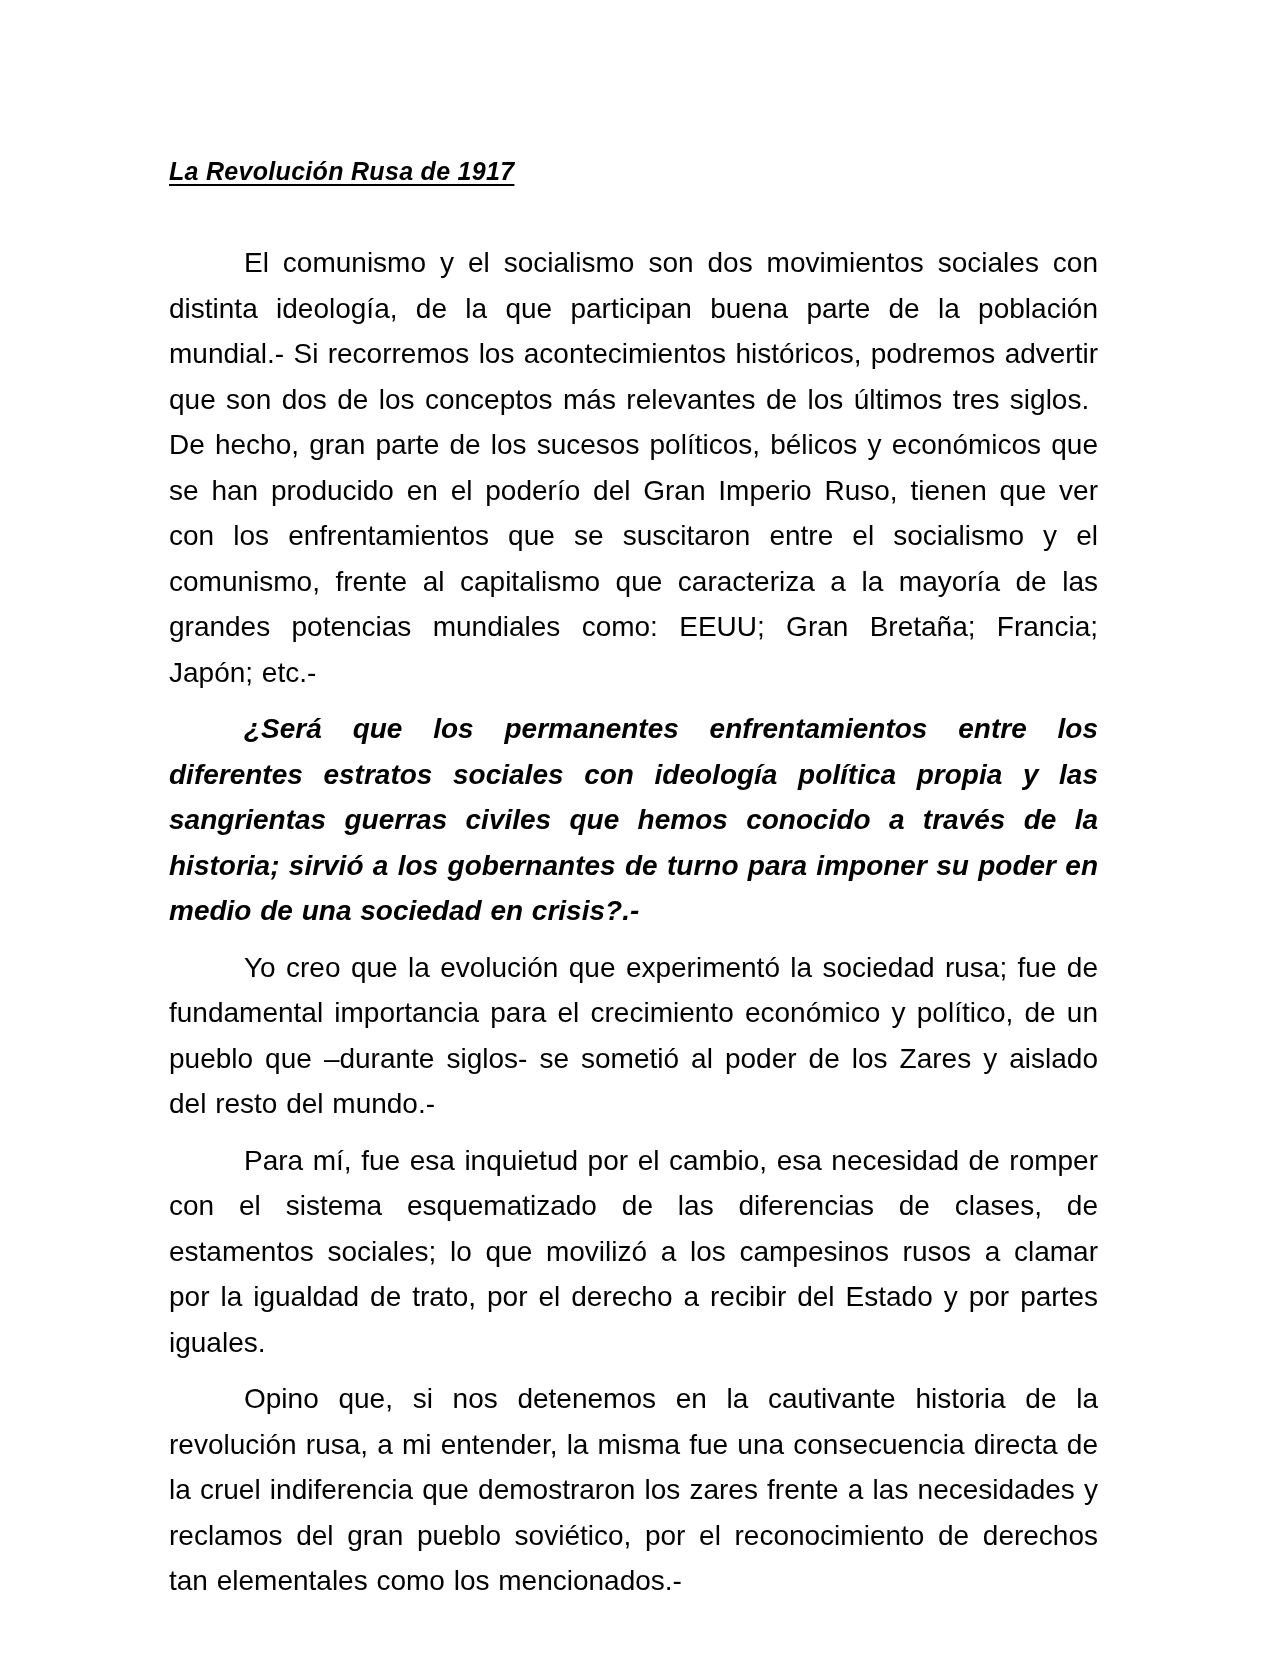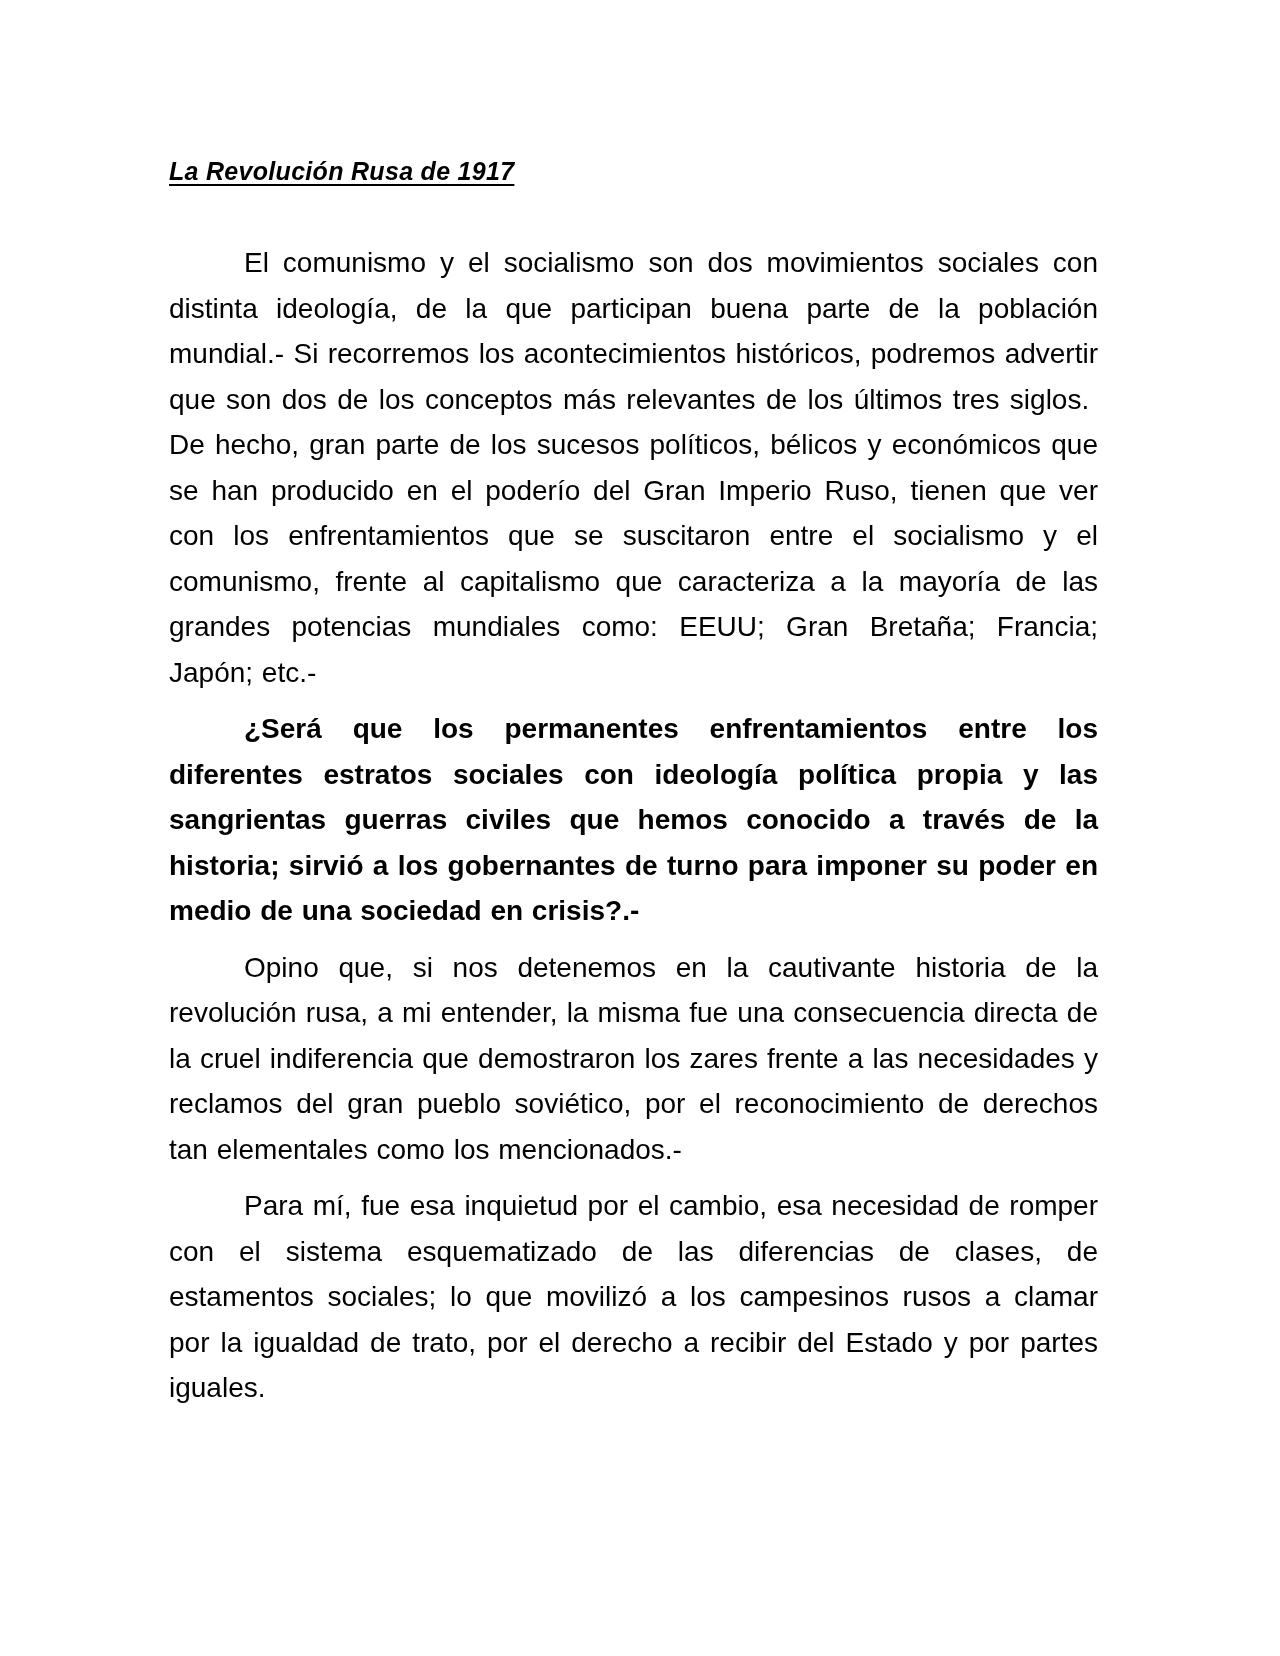--- a/index.html
+++ b/index.html
@@ -35,29 +35,31 @@
   .para {
     margin: 0 0 11px 0;
     font-size: 28px;
     line-height: 45.5px;
     text-align: justify;
     text-indent: 75px;
     word-spacing: 1px;
   }
   .para.emphasis {
     font-weight: bold;
+    font-style: italic;
   }
 </style>
 </head>
 <body>
 
 <div class="page">
   <h1 class="doc-title">La Revolución Rusa de 1917</h1>
 
   <p class="para">El comunismo y el socialismo son dos movimientos sociales con distinta ideología, de la que participan buena parte de la población mundial.- Si recorremos los acontecimientos históricos, podremos advertir que son dos de los conceptos más relevantes de los últimos tres siglos.&nbsp; De hecho, gran parte de los sucesos políticos, bélicos y económicos que se han producido en el poderío del Gran Imperio Ruso, tienen que ver con los enfrentamientos que se suscitaron entre el socialismo y el comunismo, frente al capitalismo que caracteriza a la mayoría de las grandes potencias mundiales como: EEUU; Gran Bretaña; Francia; Japón; etc.-</p>
 
   <p class="para emphasis">¿Será que los permanentes enfrentamientos entre los diferentes estratos sociales con ideología política propia y las sangrientas guerras civiles que hemos conocido a través de la historia; sirvió a los gobernantes de turno para imponer su poder en medio de una sociedad en crisis?.-</p>
 
+  <p class="para">Yo creo que la evolución que experimentó la sociedad rusa; fue de fundamental importancia para el crecimiento económico y político, de un pueblo que –durante siglos- se sometió al poder de los Zares y aislado del resto del mundo.-</p>
+
+  <p class="para">Para mí, fue esa inquietud por el cambio, esa necesidad de romper con el sistema esquematizado de las diferencias de clases, de estamentos sociales; lo que movilizó a los campesinos rusos a clamar por la igualdad de trato, por el derecho a recibir del Estado y por partes iguales.</p>
 
   <p class="para">Opino que, si nos detenemos en la cautivante historia de la revolución rusa, a mi entender, la misma fue una consecuencia directa de la cruel indiferencia que demostraron los zares frente a las necesidades y reclamos del gran pueblo soviético, por el reconocimiento de derechos tan elementales como los mencionados.-</p>
-
-  <p class="para">Para mí, fue esa inquietud por el cambio, esa necesidad de romper con el sistema esquematizado de las diferencias de clases, de estamentos sociales; lo que movilizó a los campesinos rusos a clamar por la igualdad de trato, por el derecho a recibir del Estado y por partes iguales.</p>
 </div>
 
 </body></html>

